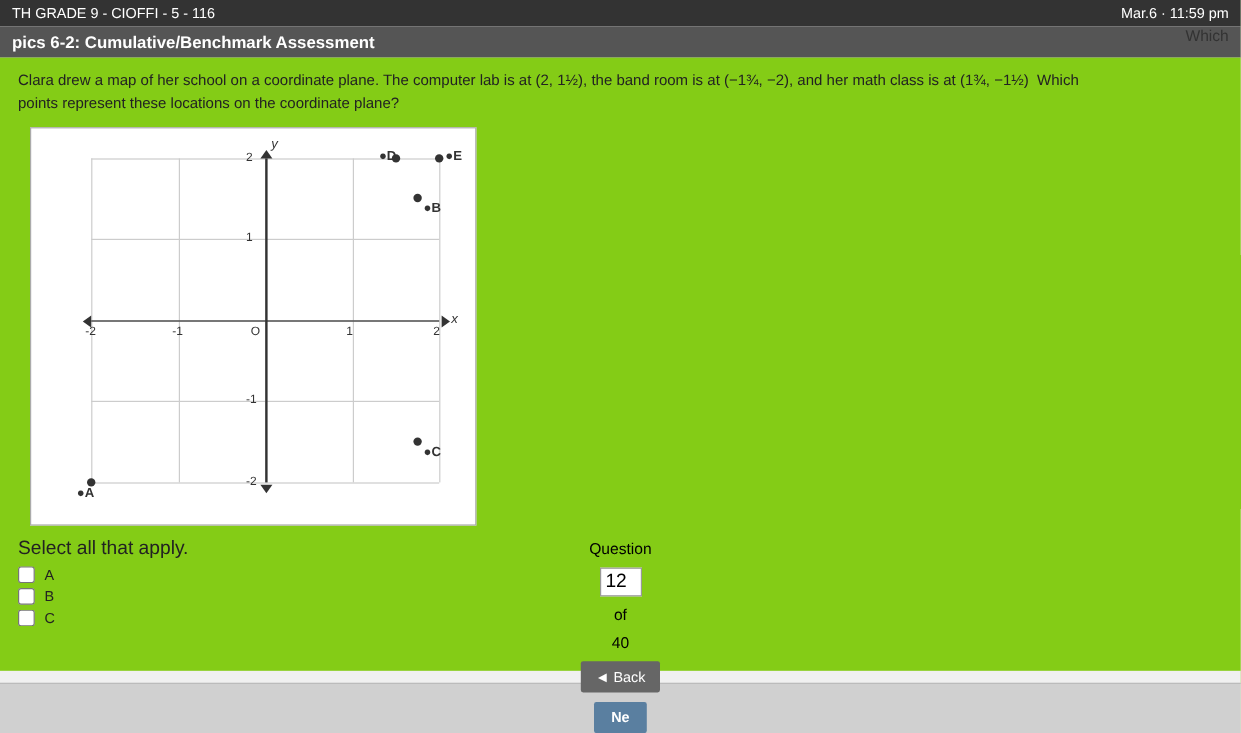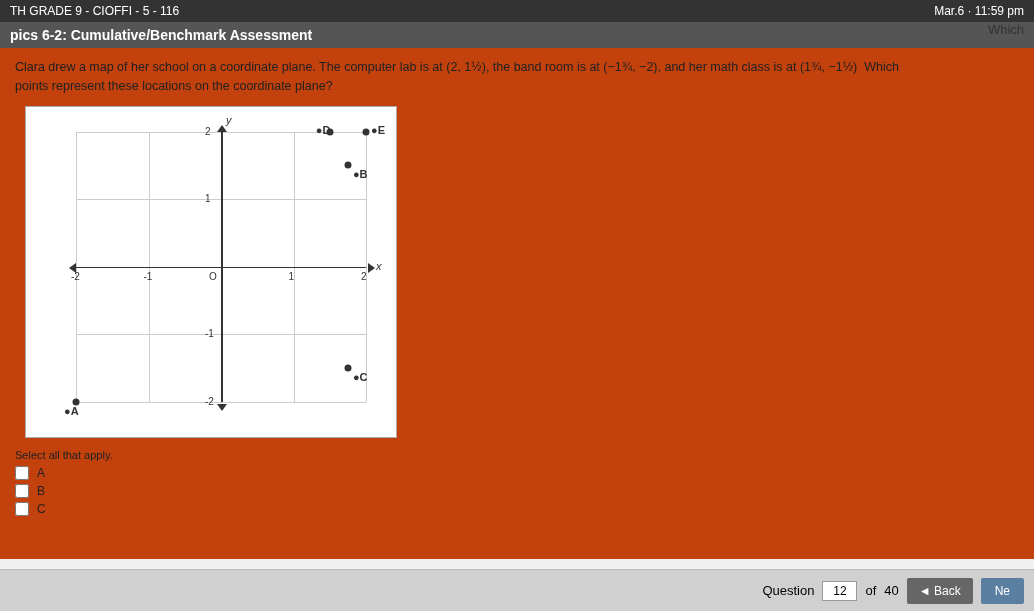--- a/index.html
+++ b/index.html
@@ -22,21 +22,21 @@
       font-size: 12px;
     }
     .title-bar {
       background: #555;
       color: #fff;
       padding: 5px 10px;
       font-size: 14px;
       font-weight: bold;
     }
     .content-area {
-      background: #c2410c;
+      background: #84cc16;
       padding: 10px 15px;
       height: calc(611px - 30px - 28px - 42px);
       overflow: hidden;
     }
     .question-text {
       font-size: 12.5px;
       color: #222;
       line-height: 1.5;
       margin-bottom: 10px;
     }
@@ -90,21 +90,21 @@
       border-radius: 50%;
       transform: translate(-50%, -50%);
     }
     .point-label {
       position: absolute;
       font-size: 11px;
       color: #333;
       font-weight: bold;
     }
     .select-all-text {
-      font-size: 11px;
+      font-size: 16px;
       color: #222;
       margin-top: 10px;
       margin-bottom: 5px;
     }
     .checkbox-row {
       display: flex;
       align-items: center;
       margin-bottom: 4px;
     }
     .checkbox-row input[type="checkbox"] {
@@ -122,38 +122,40 @@
       left: 0;
       right: 0;
       height: 42px;
       background: #d0d0d0;
       border-top: 1px solid #bbb;
       display: flex;
       align-items: center;
       justify-content: flex-end;
       padding: 0 10px;
       gap: 8px;
+      flex-direction: column;
     }
     .nav-btn {
       background: #666;
       color: #fff;
       border: none;
       padding: 6px 12px;
       font-size: 12px;
       cursor: pointer;
       border-radius: 2px;
     }
     .nav-btn-next {
       background: #5a7fa0;
       color: #fff;
       border: none;
       padding: 6px 14px;
       font-size: 12px;
       cursor: pointer;
       border-radius: 2px;
+      font-weight: bold;
     }
     .which-text {
       position: absolute;
       top: 22px;
       right: 10px;
       font-size: 13px;
       color: #333;
     }
   </style>
 </head>
@@ -240,18 +242,18 @@
     <label for="chk-b" class="checkbox-label">B</label>
   </div>
   <div class="checkbox-row">
     <input type="checkbox" id="chk-c" style="">
     <label for="chk-c" class="checkbox-label">C</label>
   </div>
 </div>
 
 <div class="bottom-bar">
   <span>Question</span>
-  <input type="text" value="12" style="width: 35px; text-align: center; border: 1px solid rgb(153, 153, 153); padding: 2px 4px; font-size: 12px;">
+  <input type="text" value="12" style="width: 35px; text-align: left; border: 1px solid rgb(153, 153, 153); padding: 2px 4px; font-size: 16px;">
   <span>of</span>
   <span>40</span>
   <button class="nav-btn">◄ Back</button>
   <button class="nav-btn-next">Ne</button>
 </div>
 
 </body></html>

